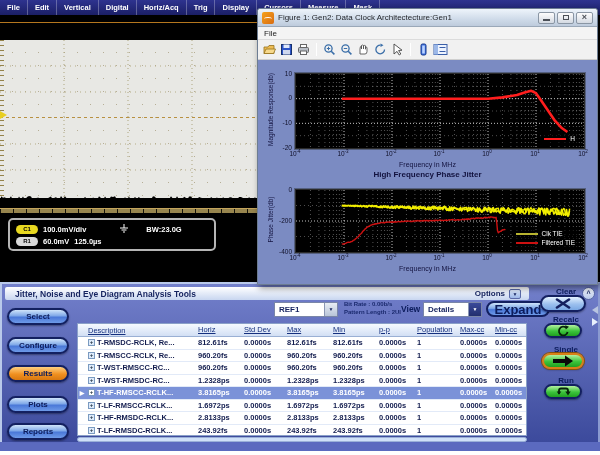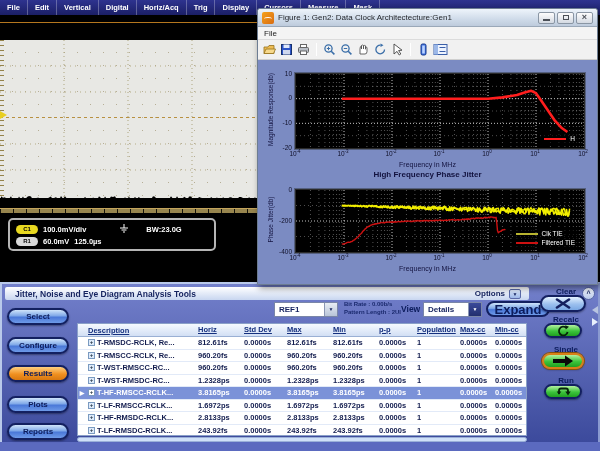--- a/index.html
+++ b/index.html
@@ -72,21 +72,21 @@
   .sel-box{position:absolute;height:15px;background:#fff;border:1px solid #7a86a8;display:flex;align-items:center;}
   .sel-txt{flex:1;font-size:8px;font-weight:700;color:#15235f;padding-left:4px;}
   .sel-arrow{width:13px;height:13px;margin-right:0;background:linear-gradient(180deg,#e8edf5,#b8c4d8);border-left:1px solid #8a96b4;font-size:5px;text-align:center;line-height:13px;color:#15235f;}
   .sel-arrow.dark{background:linear-gradient(180deg,#3a4a9a,#222e6e);color:#fff;}
   .rate-info{position:absolute;left:342px;top:16px;font-size:6px;font-weight:700;color:#1b2a6e;line-height:8px;white-space:nowrap;}
   .view-label{position:absolute;left:399px;top:20px;font-size:8.5px;font-weight:700;color:#0c1c5c;}
   .expand-btn{position:absolute;left:484px;top:17px;width:64px;height:16px;border:2px solid #132060;border-radius:8px;background:linear-gradient(180deg,#cfe4fa,#7fa8e8 45%,#4a78d8 55%,#6e9ae8);font-size:13px;font-weight:700;color:#0c1c5c;display:flex;align-items:center;justify-content:center;}
 
   .ap-table{position:absolute;left:75px;top:39px;width:450px;height:113px;background:#fff;border:1px solid #8aa0c8;overflow:hidden;}
   .t-head{display:flex;height:13px;background:linear-gradient(180deg,#f6faff,#d2dff4);border-bottom:1px solid #9ab0d4;}
-  .t-head .cell{font-size:7.5px;font-weight:700;color:#15307e;text-decoration:underline;padding:1px 2px;white-space:nowrap;overflow:hidden;}
+  .t-head .cell{font-size:7.5px;font-weight:400;color:#15307e;text-decoration:underline;padding:1px 2px;white-space:nowrap;overflow:hidden;}
   .t-row{display:flex;height:12.5px;border-bottom:1px solid #e2eaf8;background:#fff;}
   .t-row.sel{background:#7b92d8;}
   .t-row.sel .cell{color:#fff;}
   .cell{font-size:7.5px;font-weight:700;color:#121c4e;padding:1px 2px;white-space:nowrap;overflow:hidden;}
   .c-mark{width:8px;flex:0 0 auto;padding:0;text-align:center;font-size:6px;line-height:12px;color:#000;}
   .c-desc{width:110px;flex:0 0 auto;display:flex;align-items:center;gap:2px;}
   .c-mean{width:46px;flex:0 0 auto;} .c-std{width:43px;flex:0 0 auto;}
   .c-max{width:46px;flex:0 0 auto;} .c-min{width:46px;flex:0 0 auto;}
   .c-pp{width:38px;flex:0 0 auto;} .c-pop{width:43px;flex:0 0 auto;}
   .c-maxcc{width:35px;flex:0 0 auto;} .c-mincc{width:35px;flex:0 0 auto;}

